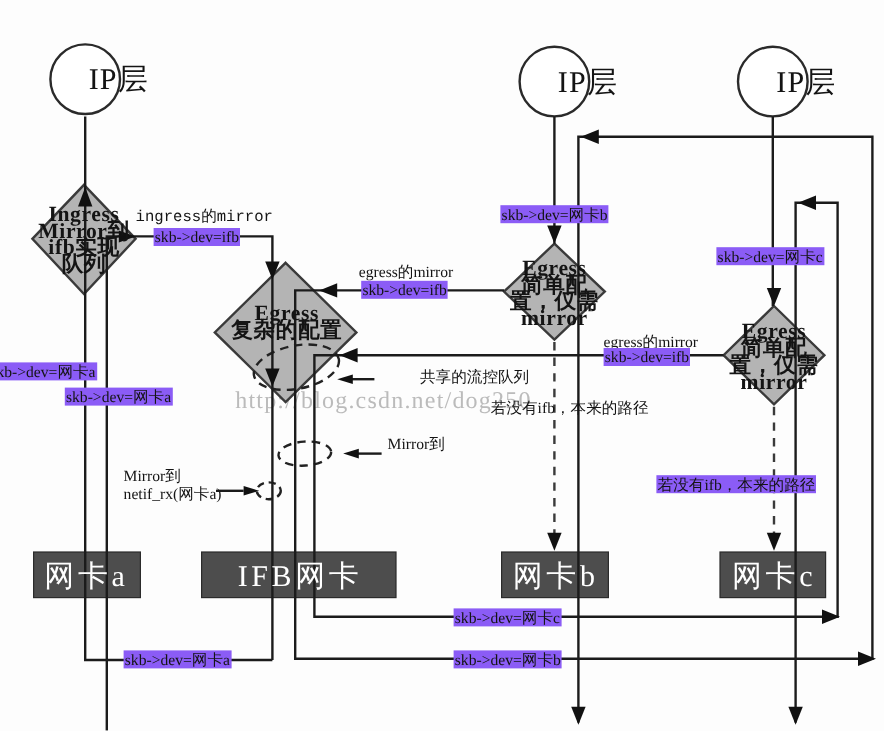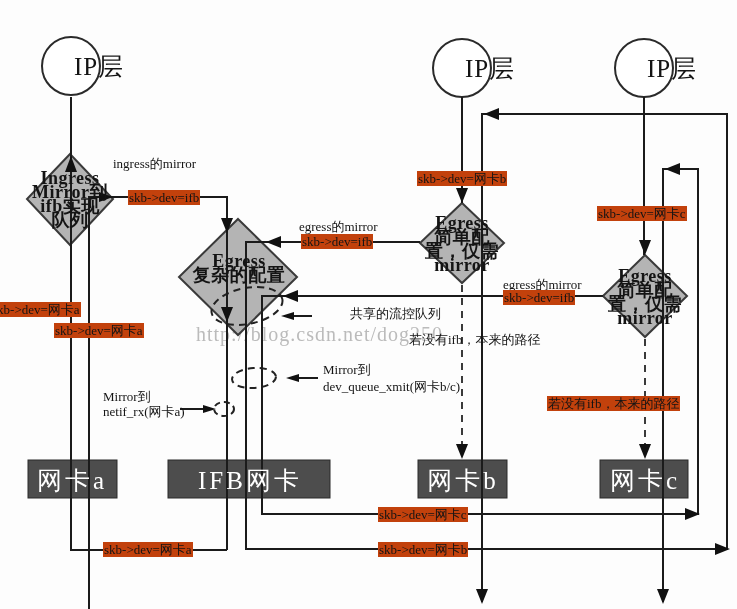--- a/index.html
+++ b/index.html
@@ -1,20 +1,20 @@
 <!DOCTYPE html>
 <html><head>
 <meta charset="utf-8">
 <style>
   html,body{margin:0;padding:0;}
   body{width:737px;height:609px;background:#fdfdfd;font-family:"Liberation Serif","DejaVu Serif",serif;}
   #stage{position:relative;width:737px;height:609px;overflow:hidden;background:#fdfdfd;}
   #wires{position:absolute;left:0;top:0;z-index:2;}
   .lbl{position:absolute;z-index:3;font-size:13px;line-height:15px;color:#141414;
-       background:#c2410c;white-space:nowrap;padding:0 1px;}
+       background:#8b5cf6;white-space:nowrap;padding:0 1px;}
   .nobg{background:transparent;}
   .shape-text{position:absolute;z-index:3;transform:translate(-50%,-50%);text-align:center;
        color:#141414;background:transparent;white-space:pre-line;}
   .diamond-text{font-size:18px;font-weight:600;line-height:14px;letter-spacing:0.5px;}
   .circle-text{font-size:25px;letter-spacing:1px;margin-left:28px;}
   .box-text{color:#ffffff;font-size:25px;letter-spacing:3px;z-index:3;}
   .watermark{position:absolute;z-index:1;left:196px;top:323px;font-size:20px;letter-spacing:1px;
        color:rgba(170,170,170,0.8);font-family:"Liberation Serif","DejaVu Serif",serif;}
 </style>
 </head>
@@ -108,34 +108,33 @@
   <div class="shape-text diamond-text" style="left:645px;top:297px;">Egress
 简单配
 置，仅需
 mirror</div>
 
   <div class="shape-text box-text" style="left:72px;top:480px;">网卡a</div>
   <div class="shape-text box-text" style="left:250px;top:480px;">IFB网卡</div>
   <div class="shape-text box-text" style="left:463px;top:480px;">网卡b</div>
   <div class="shape-text box-text" style="left:645px;top:480px;">网卡c</div>
 
-  <div class="lbl nobg" style="left:112px;top:156px;">ingress的mirror</div>
+  <div class="lbl nobg" style="left:112px;top:173px;font-family:Liberation Mono, monospace;">ingress的mirror</div>
   <div class="lbl" style="left:128px;top:190px;">skb-&gt;dev=ifb</div>
 
   <div class="lbl" style="left:-9px;top:302px;">skb-&gt;dev=网卡a</div>
   <div class="lbl" style="left:54px;top:323px;">skb-&gt;dev=网卡a</div>
 
   <div class="lbl nobg" style="left:102px;top:389px;">Mirror到</div>
   <div class="lbl nobg" style="left:102px;top:404px;">netif_rx(网卡a)</div>
 
   <div class="lbl" style="left:103px;top:542px;">skb-&gt;dev=网卡a</div>
 
   <div class="lbl nobg" style="left:313px;top:306px;margin-left:36px;">共享的流控队列</div>
   <div class="lbl nobg" style="left:322px;top:362px;">Mirror到</div>
-  <div class="lbl nobg" style="left:322px;top:379px;">dev_queue_xmit(网卡b/c)</div>
 
   <div class="lbl nobg" style="left:298px;top:219px;">egress的mirror</div>
   <div class="lbl" style="left:301px;top:234px;">skb-&gt;dev=ifb</div>
 
   <div class="lbl nobg" style="left:502px;top:277px;">egress的mirror</div>
   <div class="lbl" style="left:503px;top:290px;">skb-&gt;dev=ifb</div>
 
   <div class="lbl" style="left:417px;top:171px;">skb-&gt;dev=网卡b</div>
   <div class="lbl" style="left:597px;top:206px;">skb-&gt;dev=网卡c</div>
 

